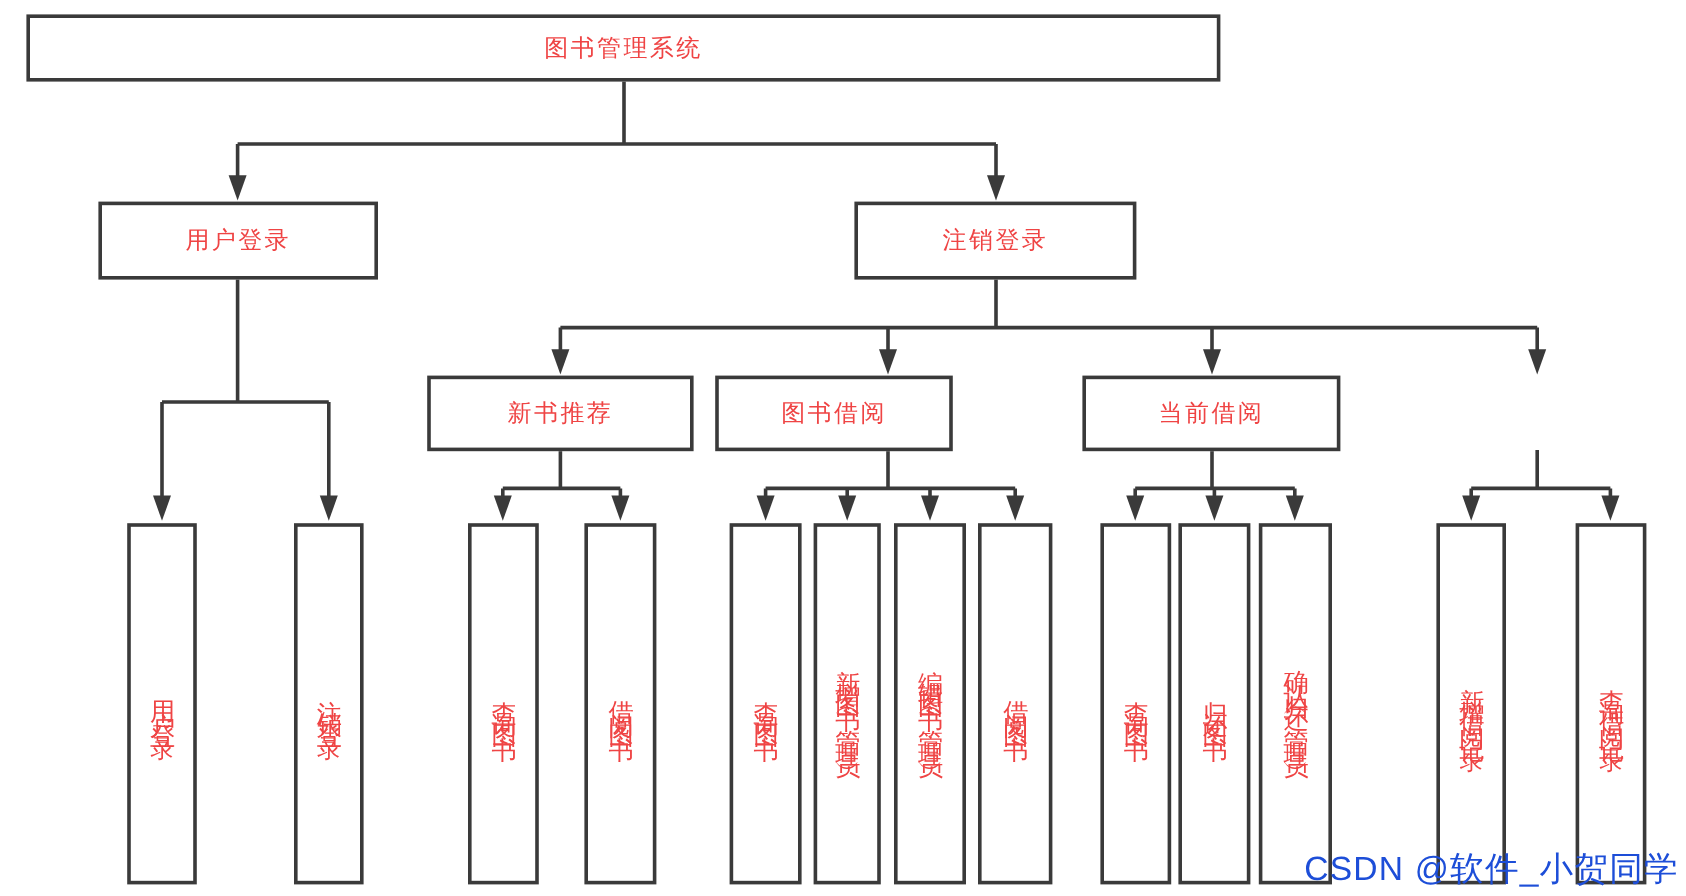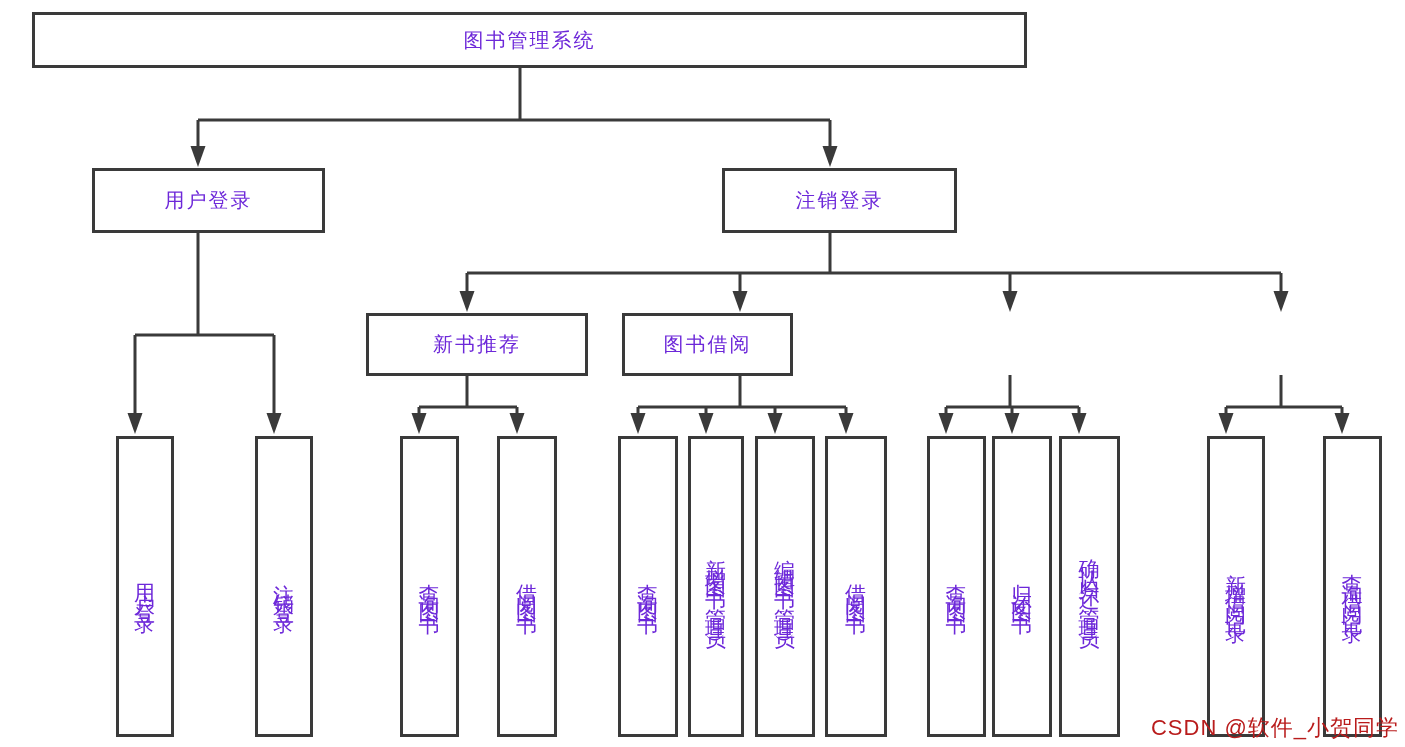--- a/index.html
+++ b/index.html
@@ -19,45 +19,44 @@
     position: absolute;
     left: 0;
     top: 0;
     pointer-events: none;
   }
   .node, .leaf {
     position: absolute;
     box-sizing: border-box;
     background: #ffffff;
     border: 3px solid #3a3a3a;
-    color: #6d28d9;
+    color: #ef4444;
     display: flex;
     align-items: center;
     justify-content: center;
-    margin-left: 10px;
   }
   .node {
     font-size: 20px;
     letter-spacing: 2px;
     white-space: nowrap;
   }
   .leaf {
     writing-mode: vertical-rl;
     text-orientation: mixed;
     font-size: 21px;
     letter-spacing: 10px;
     line-height: 1;
     white-space: nowrap;
   }
   #watermark {
     position: absolute;
     right: 6px;
     bottom: 4px;
-    font-size: 22px;
-    color: #b91c1c;
+    font-size: 28px;
+    color: #1d4ed8;
     letter-spacing: 1px;
     white-space: nowrap;
   }
 </style>
 </head>
 <body>
 
 <div id="canvas">
 
   <svg id="connectors" width="1405" height="747" viewBox="0 0 1405 747">
@@ -99,21 +98,22 @@
       <polygon points="1334.5,413 1349.5,413 1342,434"></polygon>
     </g>
   </svg>
 
   <div class="node" style="left:22px;top:12px;width:995px;height:56px">图书管理系统</div>
 
   <div class="node" style="left:82px;top:168px;width:233px;height:65px">用户登录</div>
   <div class="node" style="left:712px;top:168px;width:235px;height:65px">注销登录</div>
 
   <div class="node" style="left:356px;top:313px;width:222px;height:63px">新书推荐</div>
-  <div class="node" style="left:612px;top:313px;width:171px;height:63px">图书借阅</div>
+  <div class="node" style="left:596px;top:313px;width:198px;height:63px">图书借阅</div>
+  <div class="node" style="left:902px;top:313px;width:215px;height:63px">当前借阅</div>
 
   <div class="leaf" style="left:106px;top:436px;width:58px;height:301px">用户登录</div>
   <div class="leaf" style="left:245px;top:436px;width:58px;height:301px">注销登录</div>
 
   <div class="leaf" style="left:390px;top:436px;width:59px;height:301px">查询图书</div>
   <div class="leaf" style="left:487px;top:436px;width:60px;height:301px">借阅图书</div>
 
   <div class="leaf" style="left:608px;top:436px;width:60px;height:301px">查询图书</div>
   <div class="leaf" style="left:678px;top:436px;width:56px;height:301px">新增图书（管理员）</div>
   <div class="leaf" style="left:745px;top:436px;width:60px;height:301px">编辑图书（管理员）</div>

